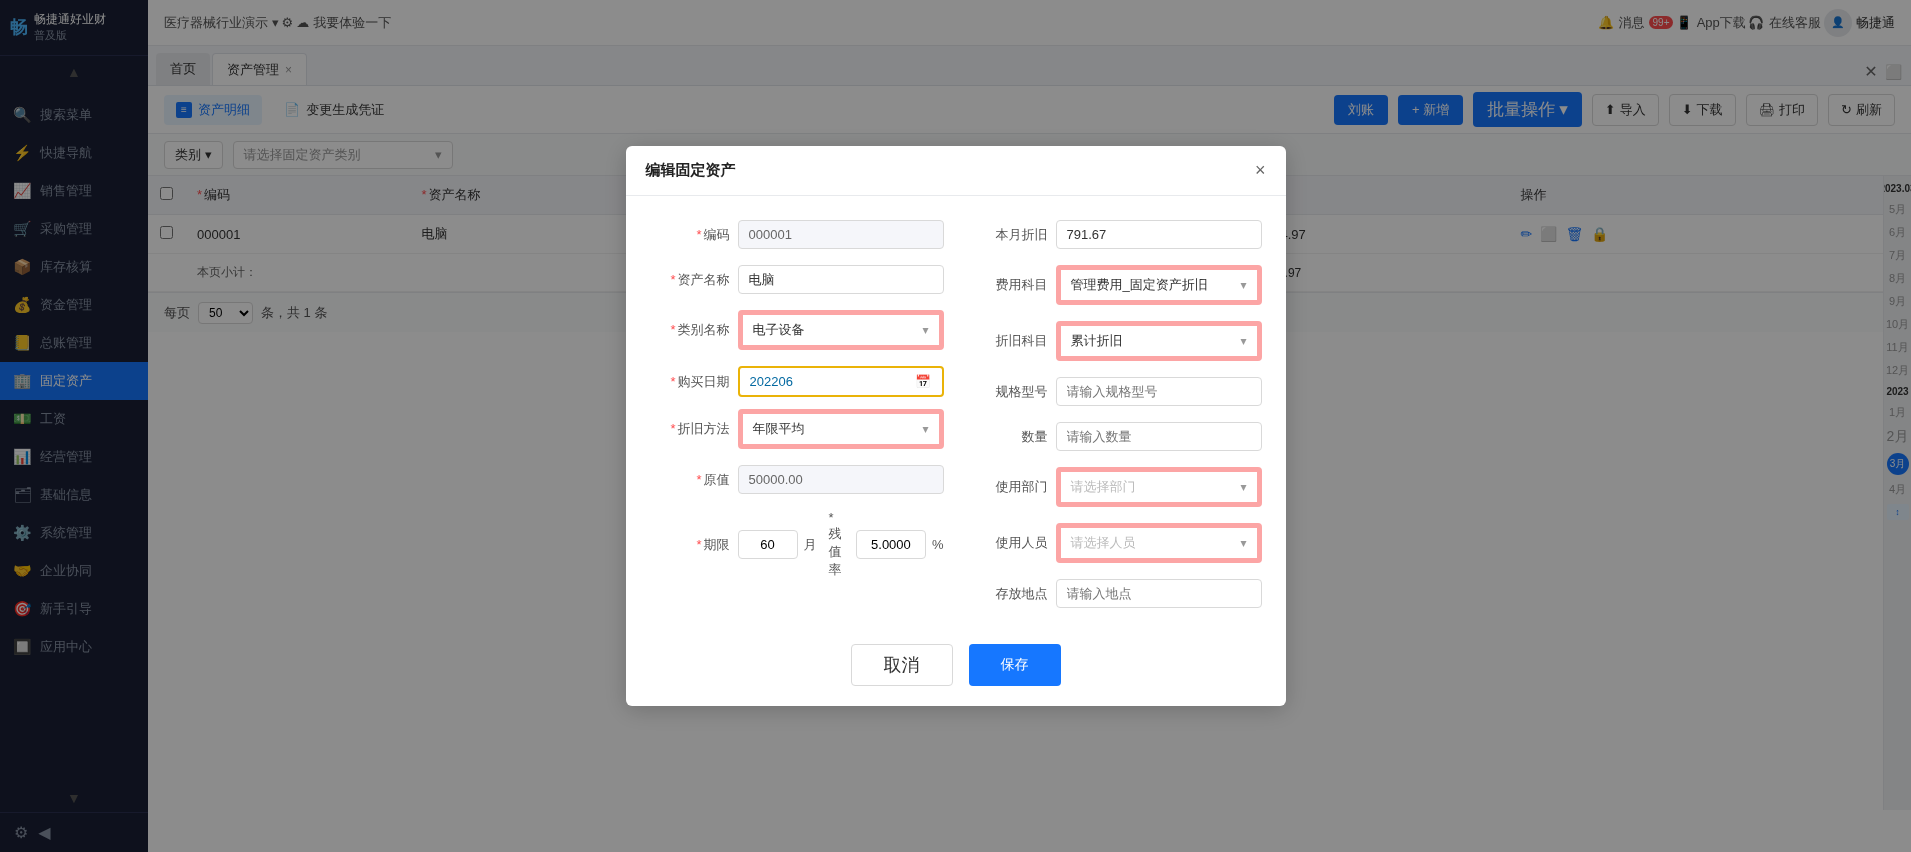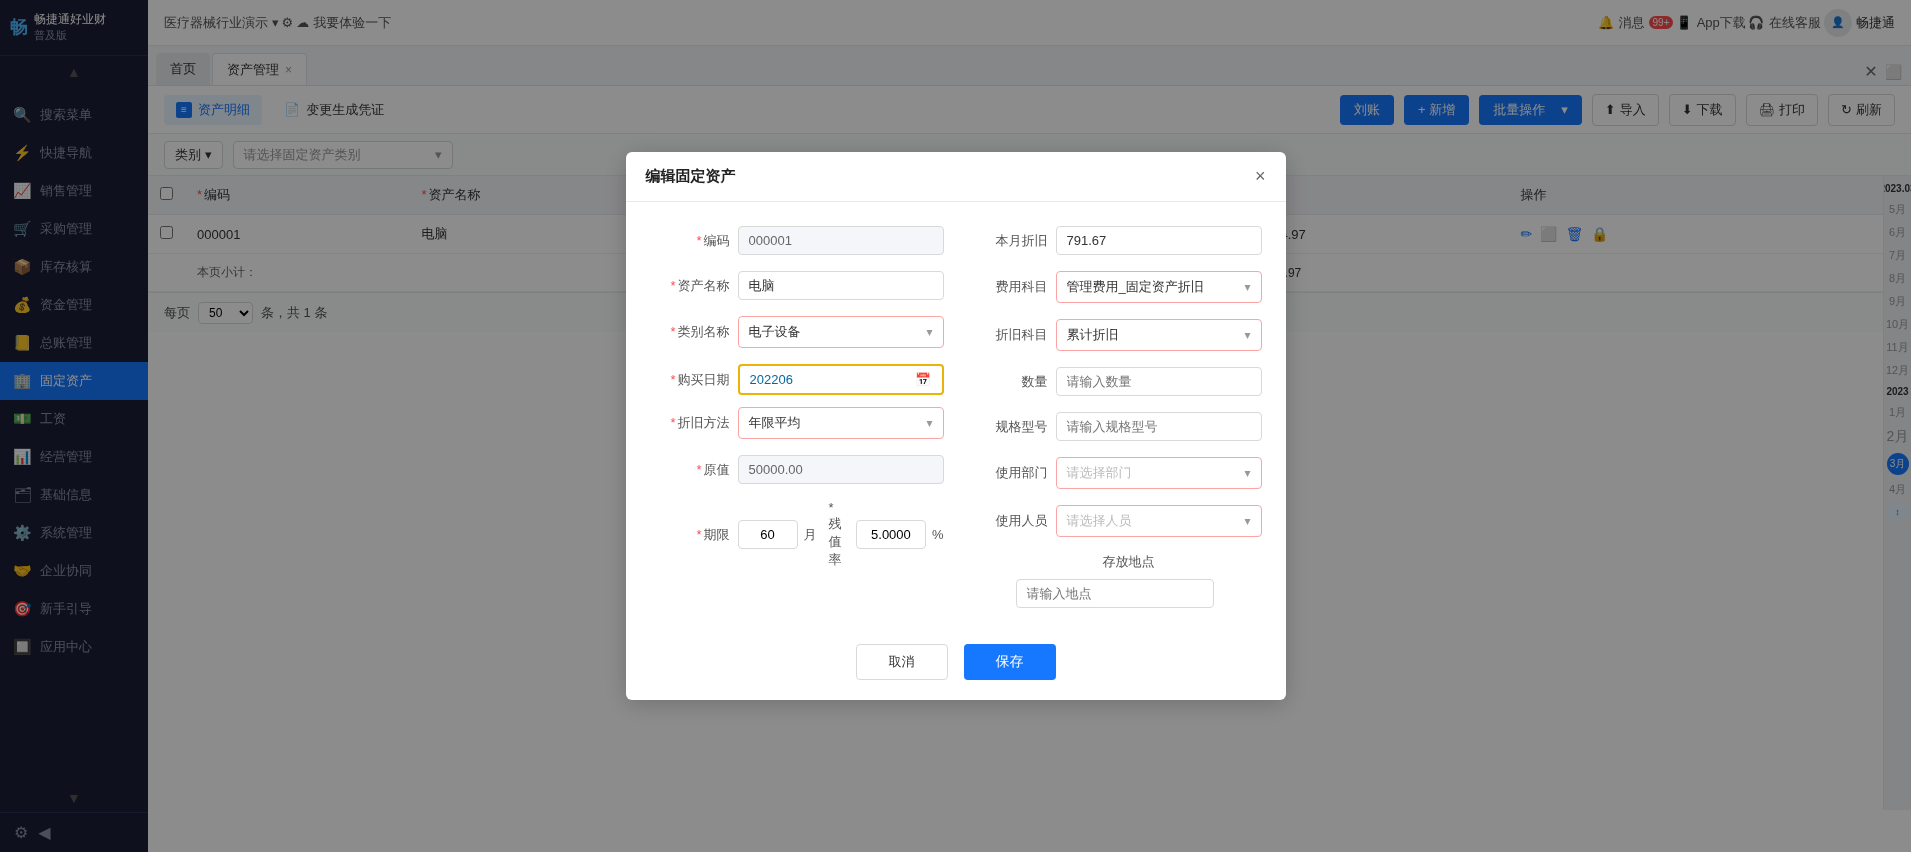--- a/index.html
+++ b/index.html
@@ -43,21 +43,21 @@
     .content-area { flex: 1; background: #fff; overflow: hidden; position: relative; }
 
     
     .content-toolbar { height: 48px; display: flex; align-items: center; padding: 0 16px; gap: 10px; border-bottom: 1px solid #e8eaed; background: #fff; }
     .toolbar-tab { display: flex; align-items: center; gap: 6px; padding: 6px 12px; border-radius: 4px; font-size: 13px; cursor: pointer; color: #333; }
     .toolbar-tab.active { background: #e8f4ff; color: #1677ff; }
     .toolbar-tab-icon { width: 16px; height: 16px; background: #1677ff; border-radius: 2px; display: flex; align-items: center; justify-content: center; color: #fff; font-size: 10px; }
     .toolbar-sep { flex: 1; }
     .btn-adjust { background: #1677ff; color: #fff; border: none; padding: 6px 14px; border-radius: 4px; font-size: 13px; cursor: pointer; }
     .btn-new { background: #1677ff; color: #fff; border: none; padding: 6px 14px; border-radius: 4px; font-size: 13px; cursor: pointer; display: flex; align-items: center; gap: 4px; }
-    .btn-batch { background: #1677ff; color: #fff; border: none; padding: 6px 14px; border-radius: 4px; font-size: 13px; cursor: pointer; display: flex; align-items: center; gap: 16px; }
+    .btn-batch { background: #1677ff; color: #fff; border: none; padding: 6px 14px; border-radius: 4px; font-size: 17px; cursor: pointer; display: flex; align-items: center; gap: 4px; }
     .btn-outline { background: #fff; color: #333; border: 1px solid #d9d9d9; padding: 6px 12px; border-radius: 4px; font-size: 13px; cursor: pointer; display: flex; align-items: center; gap: 4px; }
 
     
     .filter-bar { height: 42px; display: flex; align-items: center; padding: 0 16px; gap: 10px; border-bottom: 1px solid #e8eaed; background: #fafbfc; }
     .filter-select { display: flex; align-items: center; gap: 4px; border: 1px solid #d9d9d9; border-radius: 4px; padding: 4px 10px; background: #fff; font-size: 13px; cursor: pointer; color: #333; }
     .filter-input { flex: 1; border: 1px solid #d9d9d9; border-radius: 4px; padding: 4px 10px; background: #fff; font-size: 13px; color: #999; max-width: 220px; cursor: pointer; display: flex; align-items: center; justify-content: space-between; }
     .data-table { width: 100%; border-collapse: collapse; font-size: 13px; }
     .data-table th { background: #f5f6fa; padding: 10px 12px; text-align: left; border-bottom: 1px solid #e8eaed; color: #333; font-weight: 500; white-space: nowrap; }
     .data-table td { padding: 10px 12px; border-bottom: 1px solid #f0f0f0; color: #333; white-space: nowrap; }
     .required-star { color: #ff4d4f; margin-right: 2px; }
@@ -75,29 +75,29 @@
     .modal-header { display: flex; align-items: center; justify-content: space-between; padding: 14px 20px; border-bottom: 1px solid #e8eaed; }
     .modal-title { font-size: 15px; font-weight: 600; color: #222; }
     .modal-close { cursor: pointer; color: #666; font-size: 18px; }
     .modal-body { padding: 24px 24px 16px; }
     .form-grid { display: grid; grid-template-columns: 1fr 1fr; gap: 16px 24px; }
     .form-row { display: flex; align-items: center; gap: 8px; }
     .form-label { width: 80px; text-align: right; color: #555; font-size: 13px; flex-shrink: 0; }
     .form-label .req { color: #ff4d4f; margin-right: 2px; }
     .form-input { flex: 1; border: 1px solid #d9d9d9; border-radius: 4px; padding: 6px 10px; font-size: 13px; color: #333; outline: none; background: #fff; }
     .form-input.readonly { background: #f5f6fa; color: #666; }
-    .form-select { flex: 1; border: 1px solid #fca5a5; border-radius: 4px; padding: 6px 10px; font-size: 13px; color: #333; background: #fff; display: flex; align-items: center; justify-content: space-between; cursor: pointer; }
+    .form-select { flex: 1; border: 5px solid #fca5a5; border-radius: 4px; padding: 6px 10px; font-size: 13px; color: #333; background: #fff; display: flex; align-items: center; justify-content: space-between; cursor: pointer; }
     .form-date { flex: 1; border: 2px solid #eab308; border-radius: 4px; padding: 6px 10px; font-size: 13px; color: #0369a1; background: #fff; display: flex; align-items: center; justify-content: space-between; cursor: pointer; }
     .period-row { display: flex; align-items: center; gap: 6px; }
     .period-input { width: 60px; border: 1px solid #d9d9d9; border-radius: 4px; padding: 6px 10px; font-size: 13px; text-align: center; }
     .period-unit { color: #555; font-size: 13px; }
     .residual-input { width: 70px; border: 1px solid #d9d9d9; border-radius: 4px; padding: 6px 10px; font-size: 13px; text-align: center; }
     .note-text { font-size: 12px; color: #999; padding: 10px 0 4px; line-height: 1.6; }
     .modal-footer { display: flex; justify-content: center; gap: 16px; padding: 16px 24px 20px; }
-    .btn-cancel { background: #fff; color: #333; border: 1px solid #d9d9d9; padding: 8px 32px; border-radius: 4px; font-size: 13px; cursor: pointer; }
+    .btn-cancel { background: #fff; color: #333; border: 1px solid #d9d9d9; padding: 8px 32px; border-radius: 4px; font-size: 18px; cursor: pointer; }
     .btn-save { background: #1677ff; color: #fff; border: none; padding: 8px 32px; border-radius: 4px; font-size: 14px; cursor: pointer; }
     .chevron { color: #999; font-size: 12px; }
 
     
     .pagination-bar { height: 40px; display: flex; align-items: center; padding: 0 16px; gap: 8px; border-top: 1px solid #e8eaed; background: #fafbfc; font-size: 13px; color: #555; }
     .page-select { border: 1px solid #d9d9d9; border-radius: 4px; padding: 2px 6px; font-size: 12px; background: #fff; }
 
     .sidebar-scroll { display: flex; flex-direction: column; align-items: center; padding: 4px 0; }
     .scroll-arrow { color: #555; font-size: 14px; cursor: pointer; padding: 2px; }
   </style>
@@ -457,46 +457,46 @@
 
           <div class="form-row" style="margin-bottom:16px;">
             <span class="form-label"><span>折旧科目</span></span>
             <div class="form-select">
               <span>累计折旧</span>
               <span class="chevron">▾</span>
             </div>
           </div>
 
           <div class="form-row" style="margin-bottom:16px;">
+            <span class="form-label"><span>规格型号</span></span>
+            <input type="text" class="form-input" placeholder="请输入规格型号" style="">
+          </div>
+
+          <div class="form-row" style="margin-bottom:16px;">
             <span class="form-label"><span>数量</span></span>
             <input type="text" class="form-input" placeholder="请输入数量" style="">
-          </div>
-
-          <div class="form-row" style="margin-bottom:16px;">
-            <span class="form-label"><span>规格型号</span></span>
-            <input type="text" class="form-input" placeholder="请输入规格型号" style="">
           </div>
 
           <div class="form-row" style="margin-bottom:16px;">
             <span class="form-label"><span>使用部门</span></span>
             <div class="form-select">
               <span style="color:#bbb;">请选择部门</span>
               <span class="chevron">▾</span>
             </div>
           </div>
 
           <div class="form-row" style="margin-bottom:16px;">
             <span class="form-label"><span>使用人员</span></span>
             <div class="form-select">
               <span style="color:#bbb;">请选择人员</span>
               <span class="chevron">▾</span>
             </div>
           </div>
 
-          <div class="form-row" style="margin-bottom:4px;flex-direction:column;">
+          <div class="form-row" style="margin-bottom:4px;">
             <span class="form-label"><span>存放地点</span></span>
             <input type="text" class="form-input" placeholder="请输入地点" style="">
           </div>
         </div>
       </div>
 
     </div>
     <div class="modal-footer">
       <button class="btn-cancel">取消</button>
       <button class="btn-save">保存</button>

